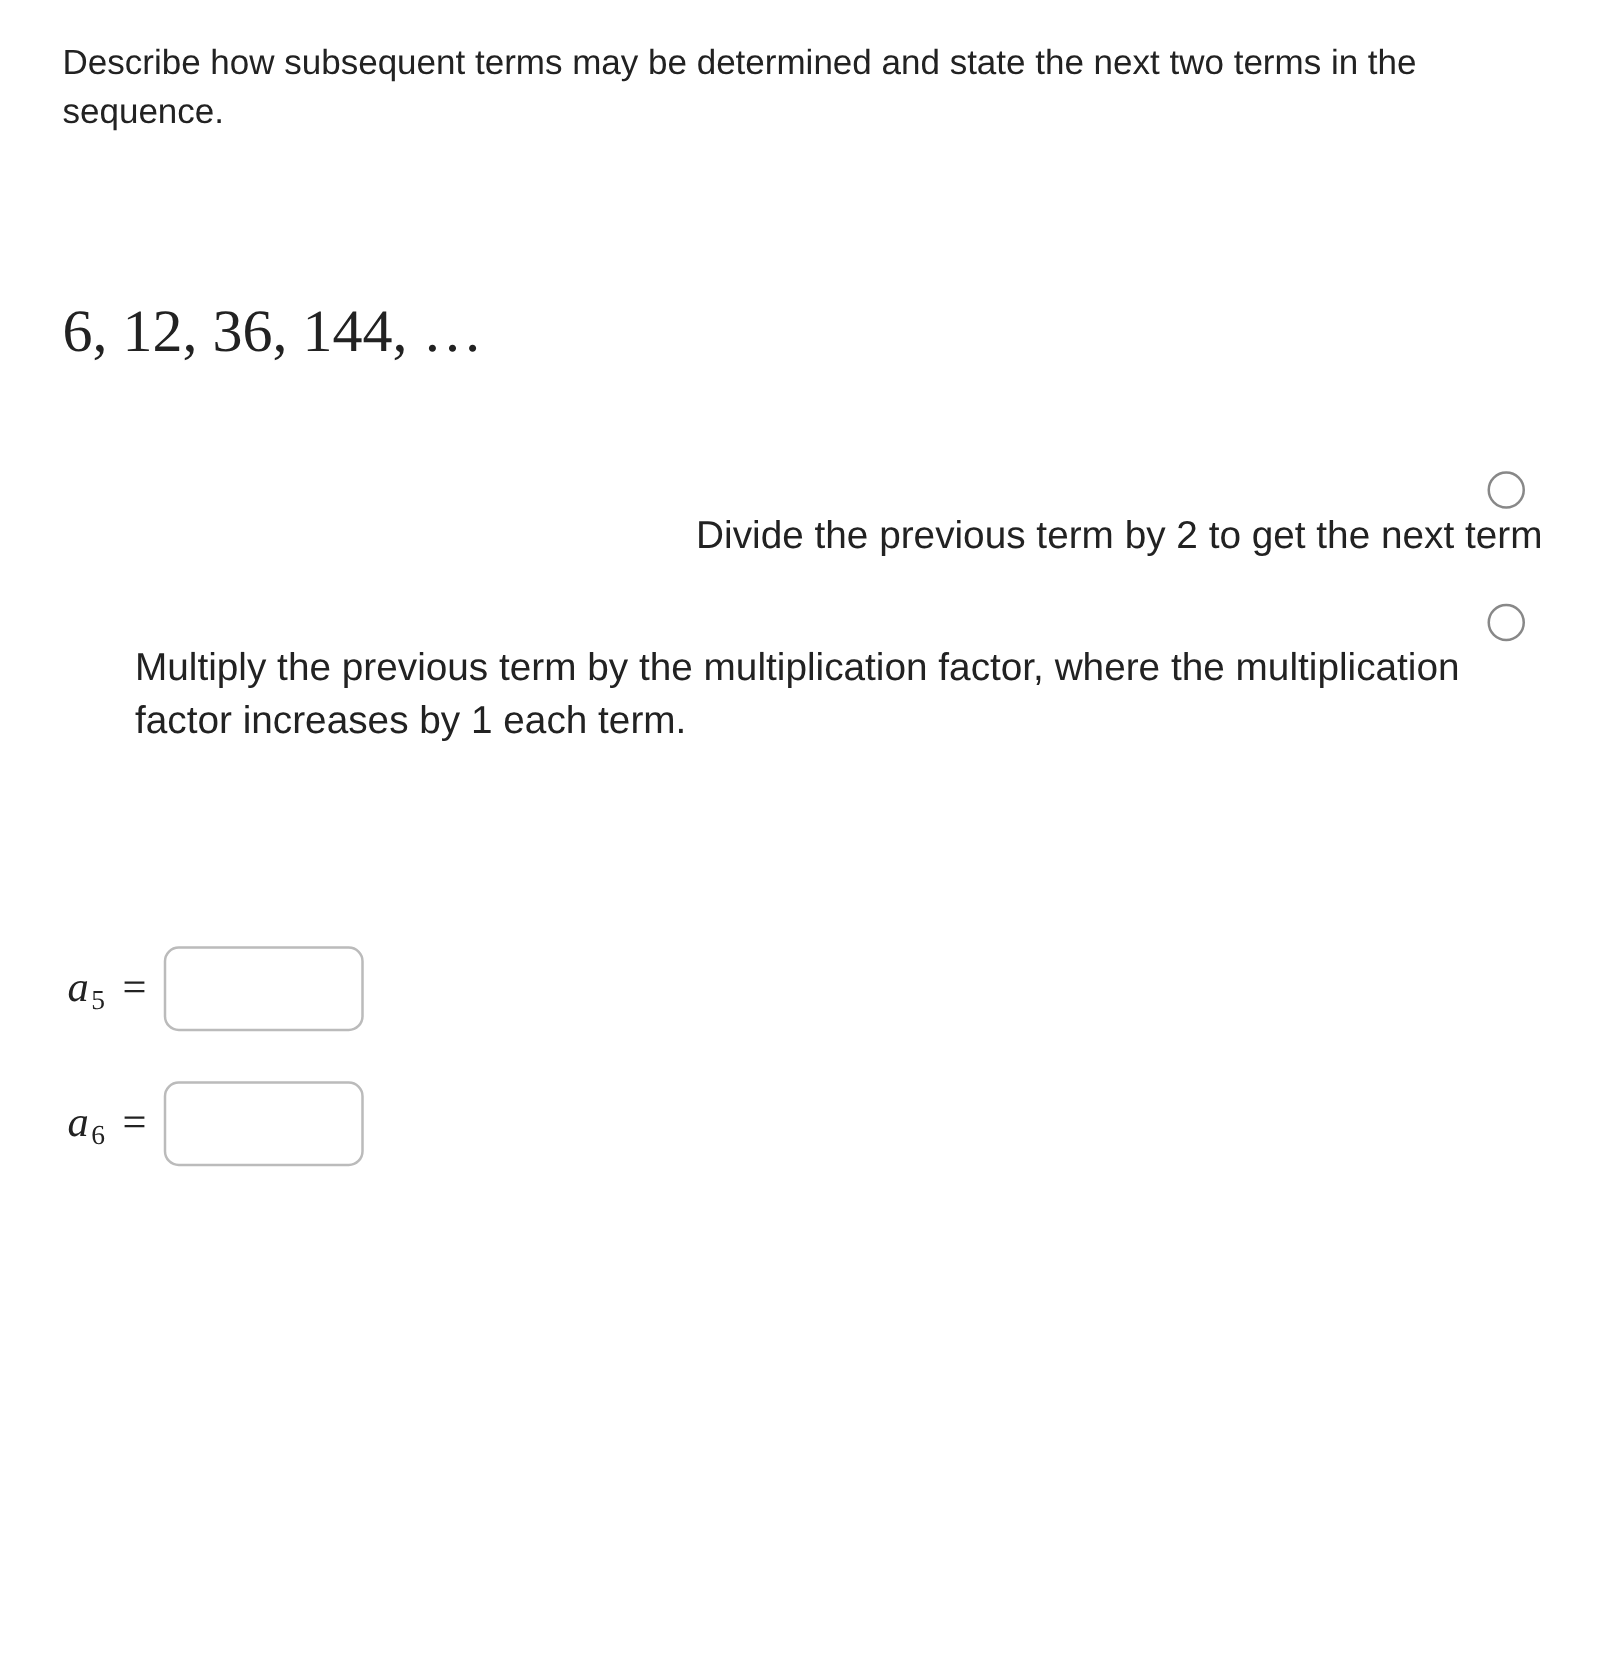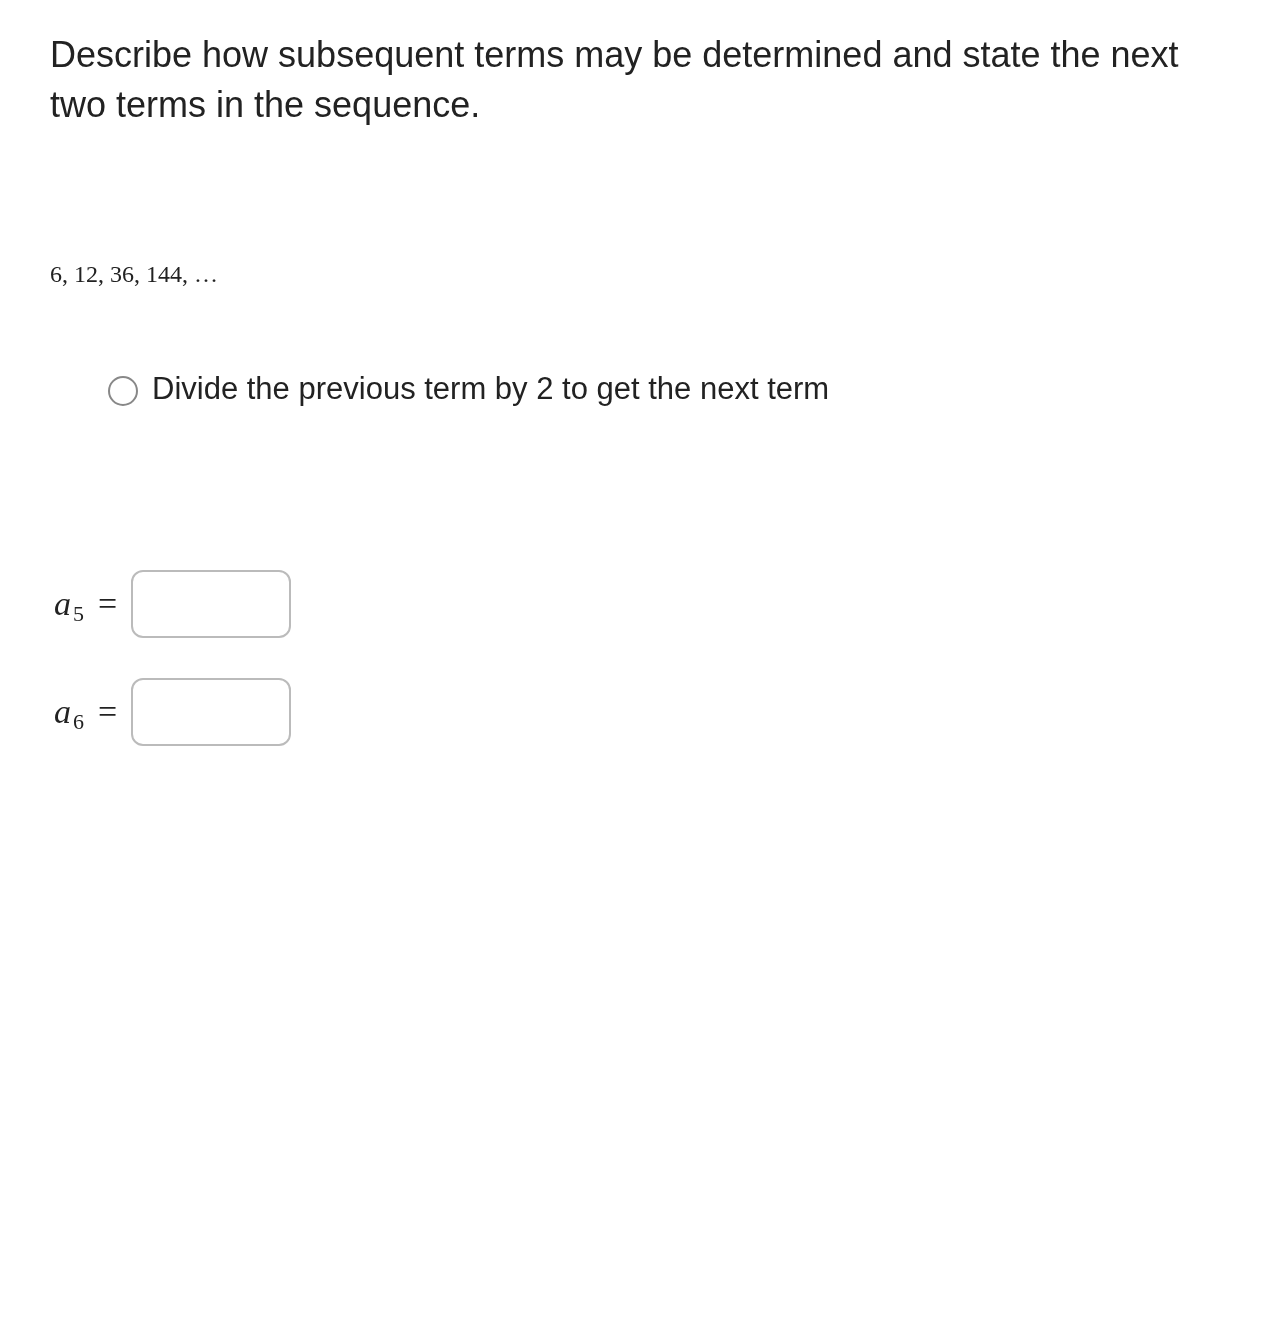--- a/index.html
+++ b/index.html
@@ -9,38 +9,39 @@
   }
   body {
     font-family: "Lucida Sans Unicode", "Lucida Grande", Verdana, Arial, sans-serif;
     font-size: 30px;
     color: #222;
     background: #fff;
     width: 1284px;
     padding: 30px 50px 50px 50px;
   }
   .question-text {
-    font-size: 36px;
+    font-size: 28px;
     line-height: 1.4;
     margin-bottom: 130px;
   }
   .sequence {
     font-family: Georgia, "Times New Roman", serif;
-    font-size: 24px;
+    font-size: 48px;
     margin-bottom: 80px;
   }
   .options {
     padding-left: 58px;
     margin-bottom: 160px;
   }
   .option-row {
     display: flex;
-    align-items: center;
+    align-items: flex-end;
     margin-bottom: 30px;
     cursor: pointer;
+    flex-direction: column;
   }
   .radio-circle {
     flex: 0 0 auto;
     width: 30px;
     height: 30px;
     border: 2px solid #888;
     border-radius: 50%;
     margin-right: 14px;
     margin-top: 4px;
   }
@@ -94,20 +95,24 @@
 
 <div class="question-text">Describe how subsequent terms may be determined and state the next two terms in the sequence.</div>
 
 <div class="sequence">6, 12, 36, 144, …</div>
 
 <div class="options">
   <label class="option-row">
     <span class="radio-circle"></span>
     <span class="option-label">Divide the previous term by 2 to get the next term</span>
   </label>
+  <label class="option-row">
+    <span class="radio-circle"></span>
+    <span class="option-label">Multiply the previous term by the multiplication factor, where the multiplication factor increases by 1 each term.</span>
+  </label>
 </div>
 
 <div class="term-inputs">
   <div class="term-row">
     <span class="term-label">
       <span>a</span>
         <span class="term-sub">5</span>
     </span>
     <span class="equals">=</span>
     <input type="text" class="term-input" value="" style="">

